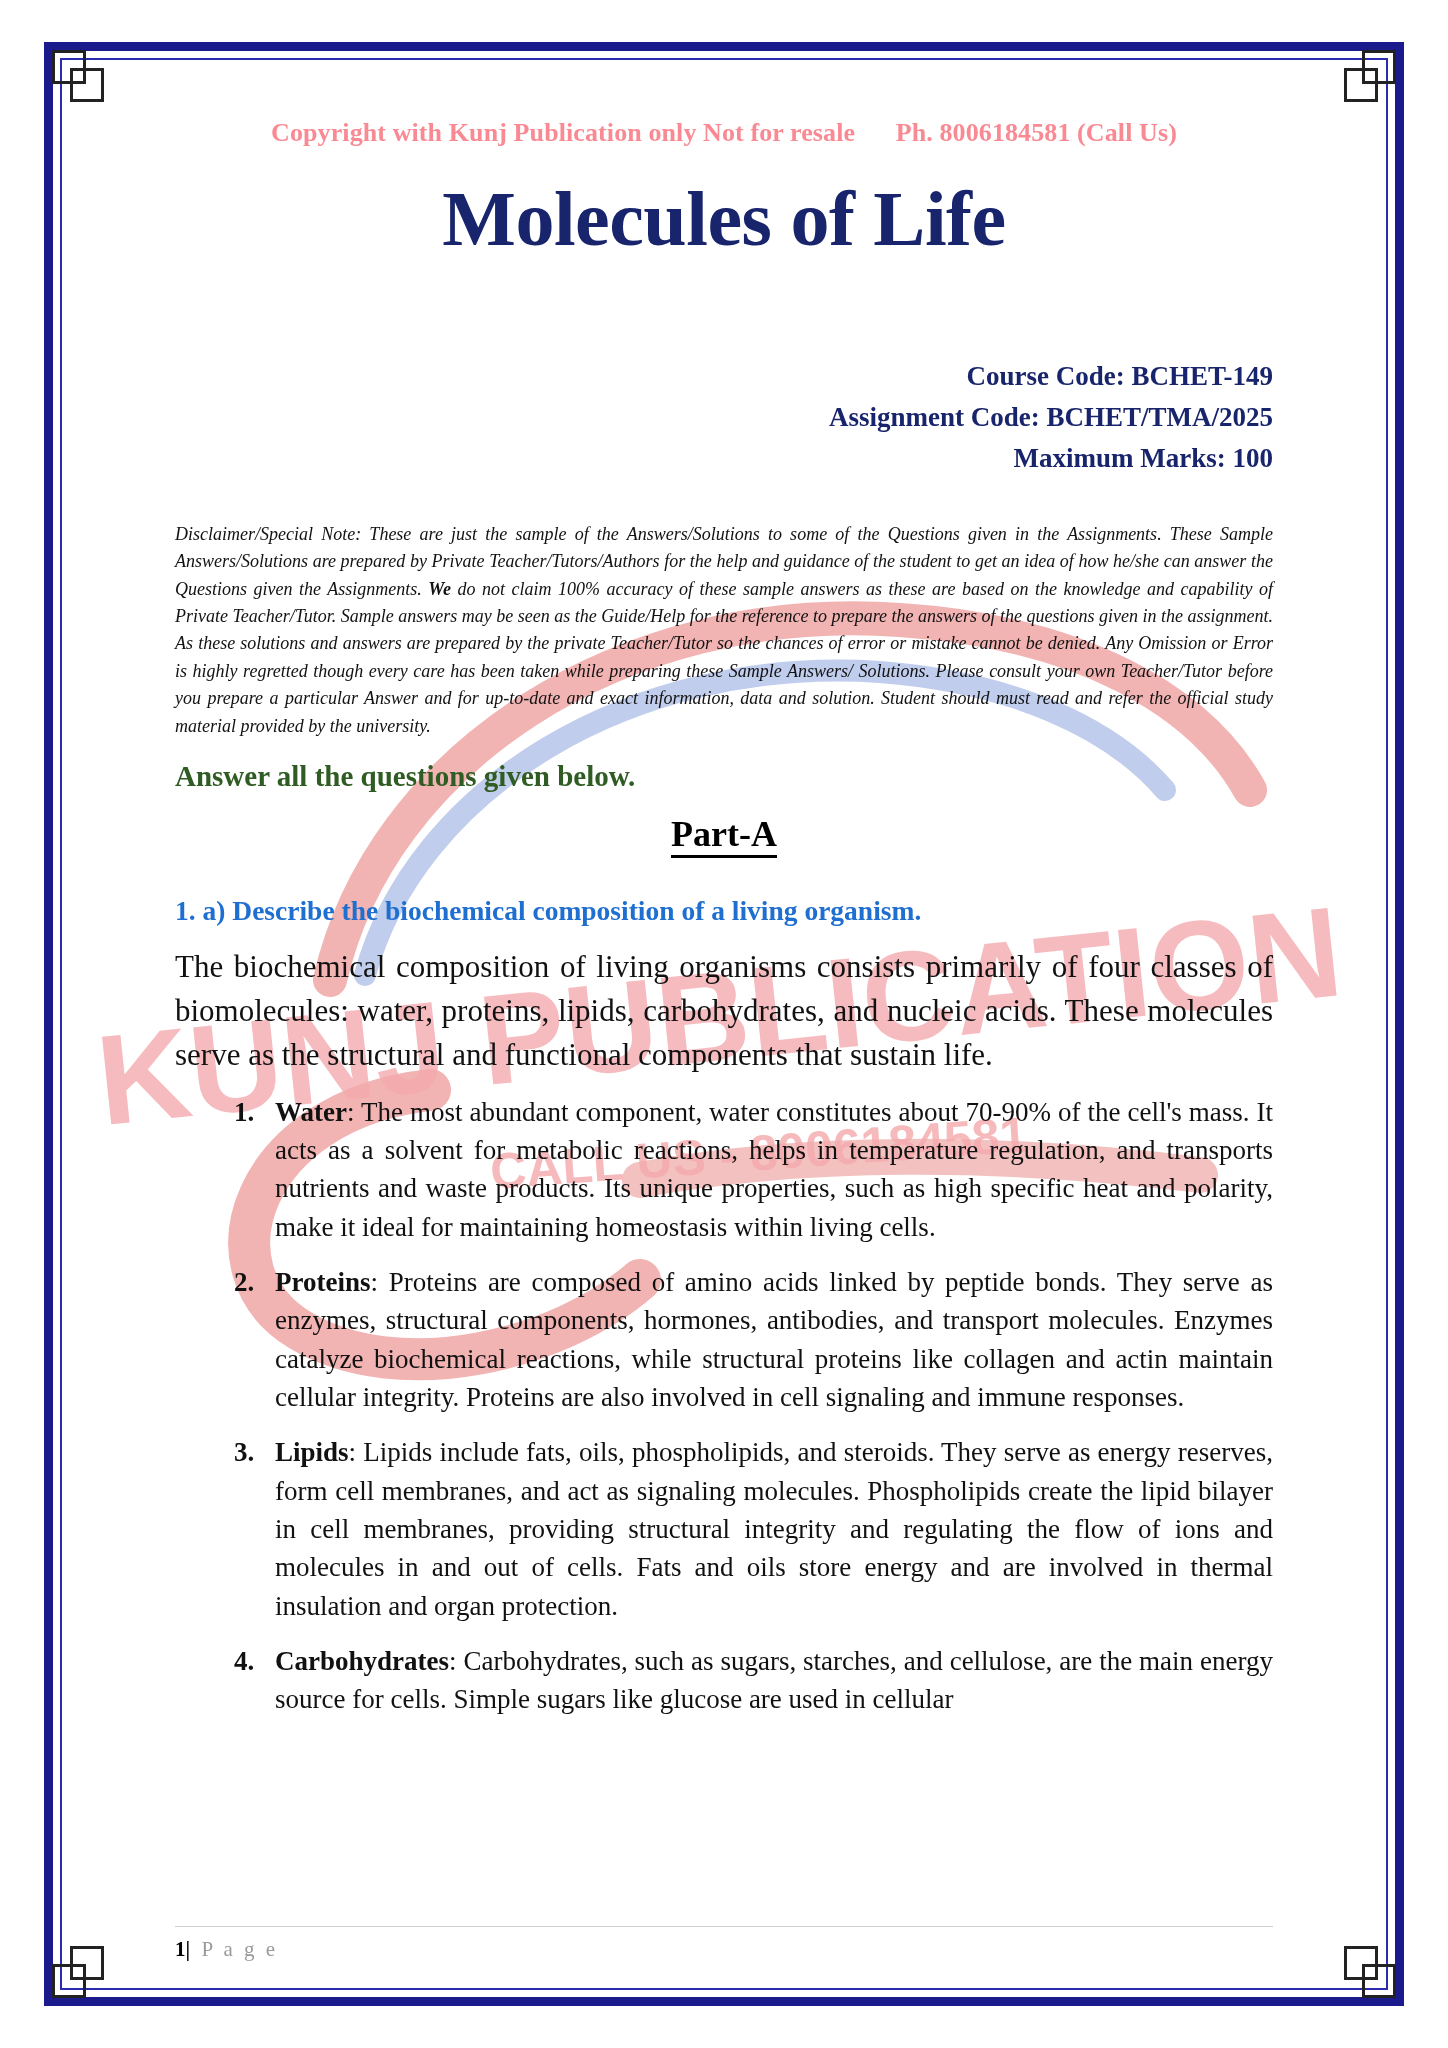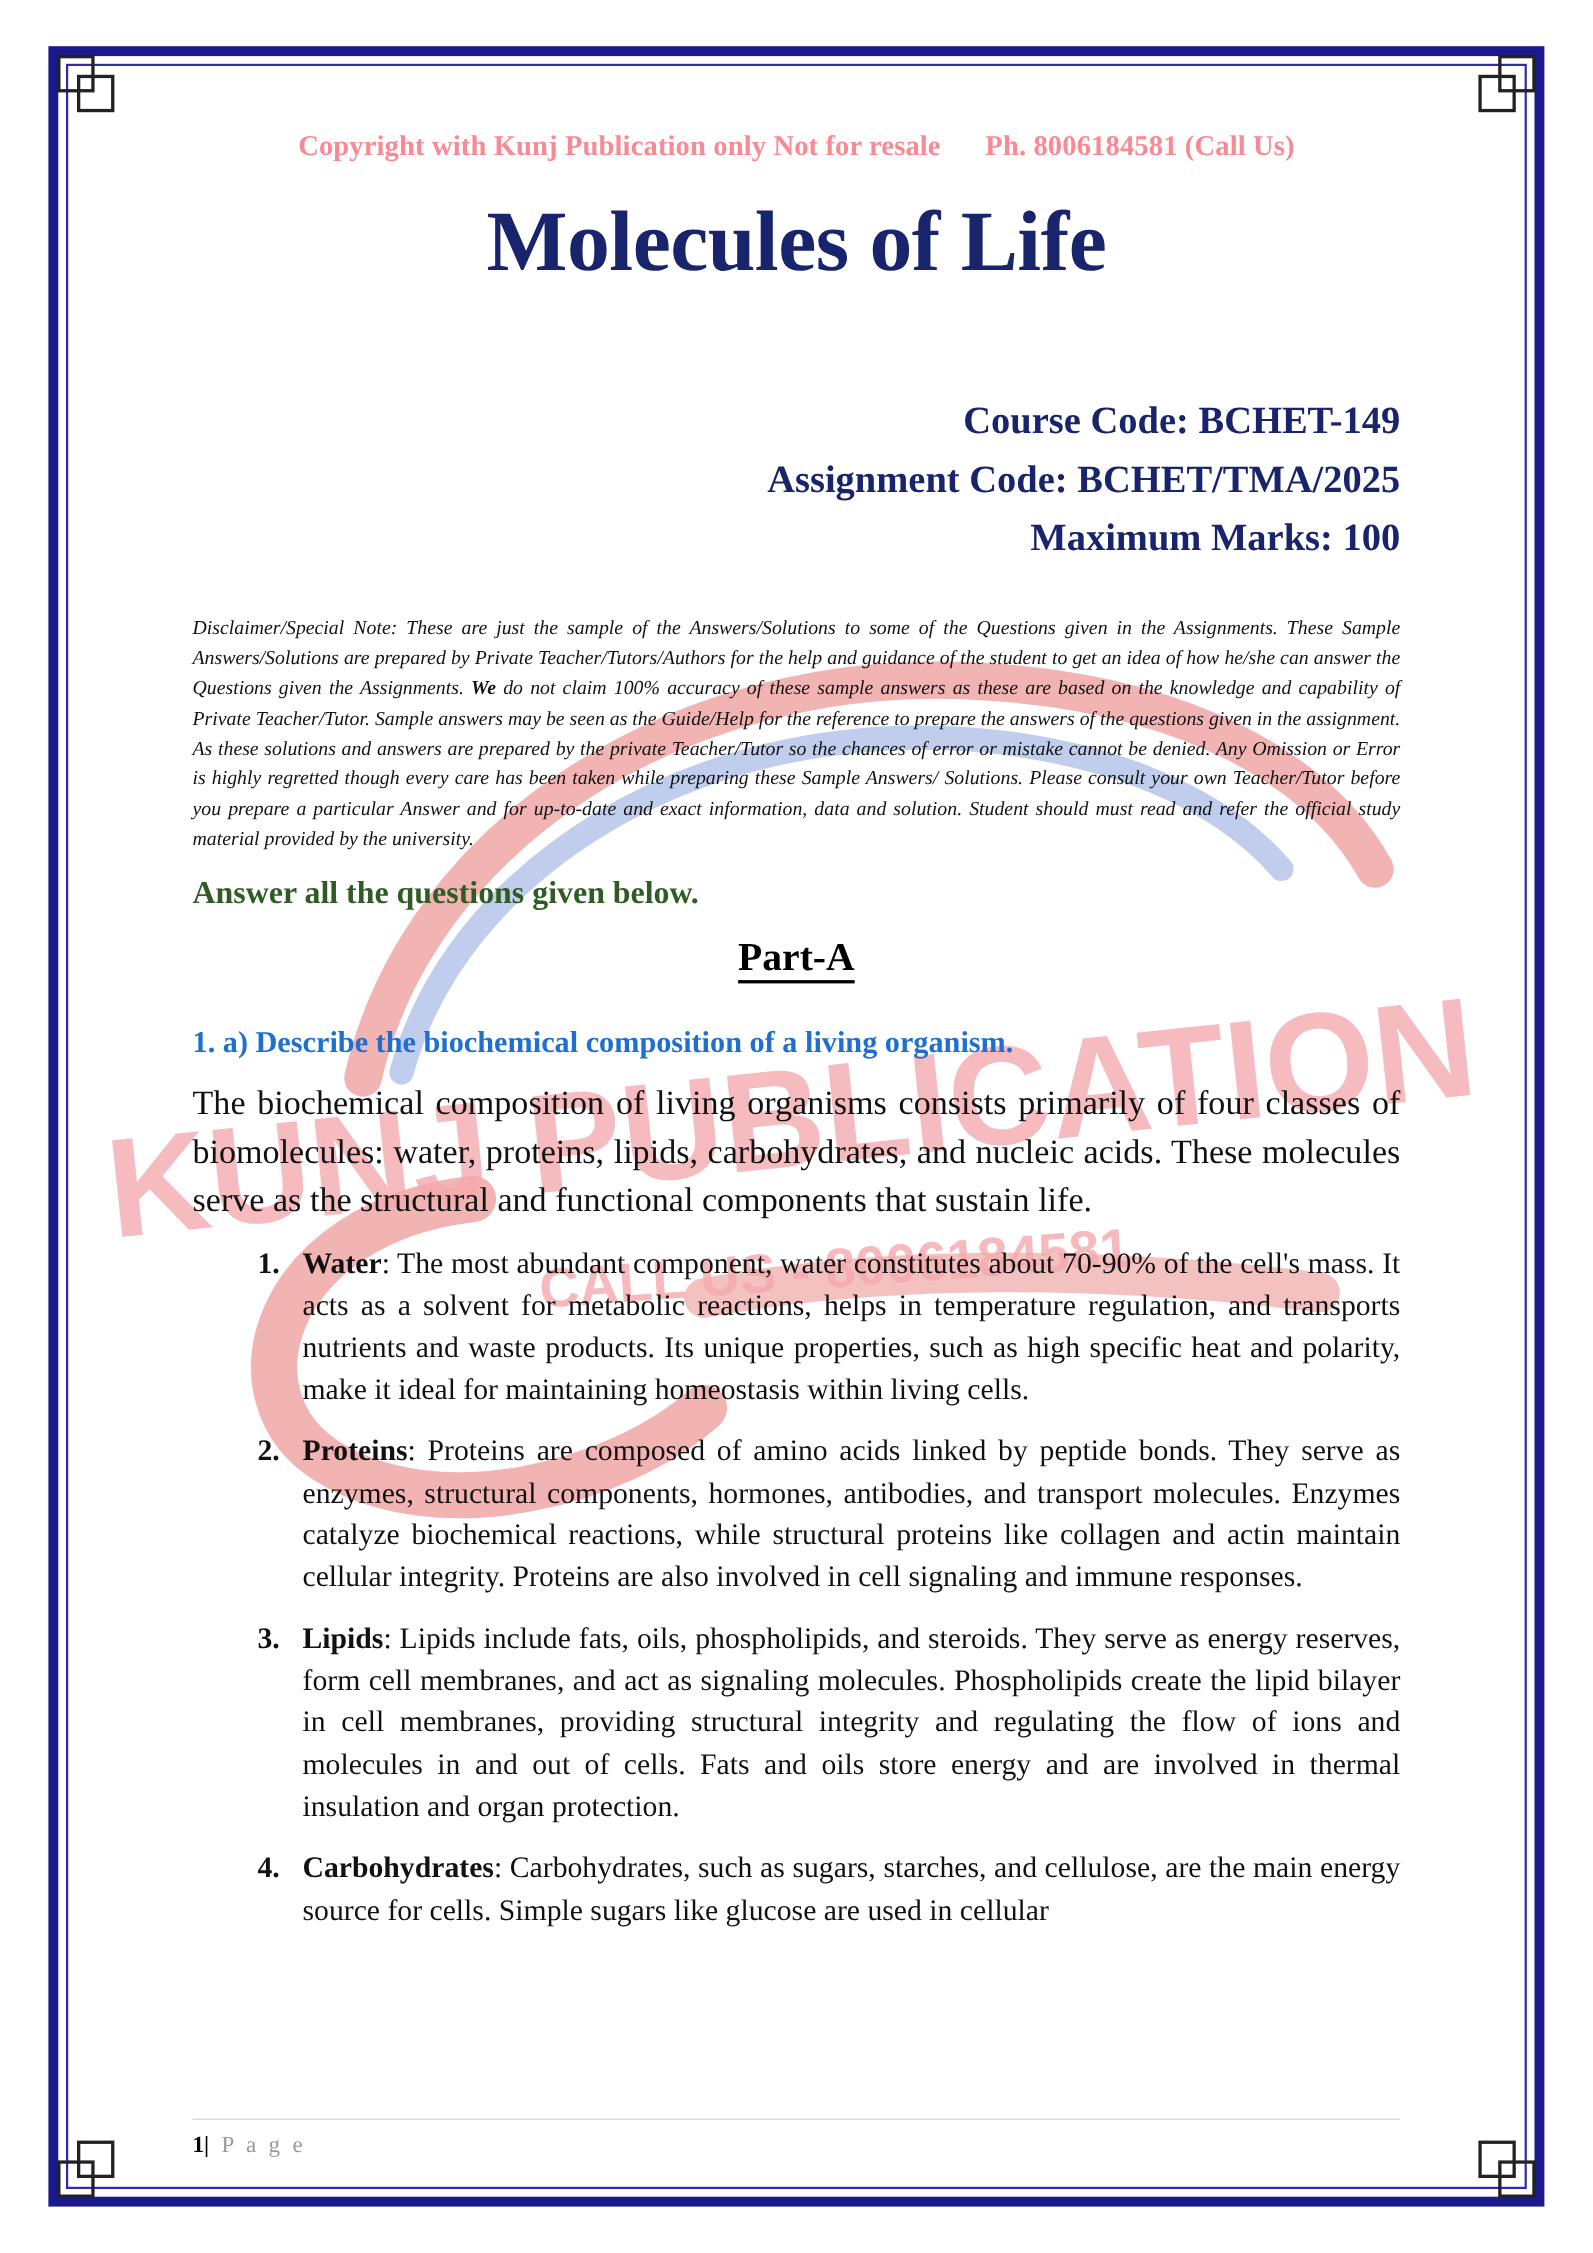--- a/index.html
+++ b/index.html
@@ -97,21 +97,21 @@
     font-size: 78px;
     line-height: 1.05;
     letter-spacing: -0.5px;
   }
 
   .course-block {
     margin-top: 96px;
     text-align: right;
     color: #18246b;
     font-weight: bold;
-    font-size: 35px;
+    font-size: 27px;
     line-height: 1.52;
   }
 
   .disclaimer {
     margin-top: 42px;
     font-style: italic;
     font-size: 18px;
     line-height: 1.52;
     color: #121212;
     text-align: justify;

